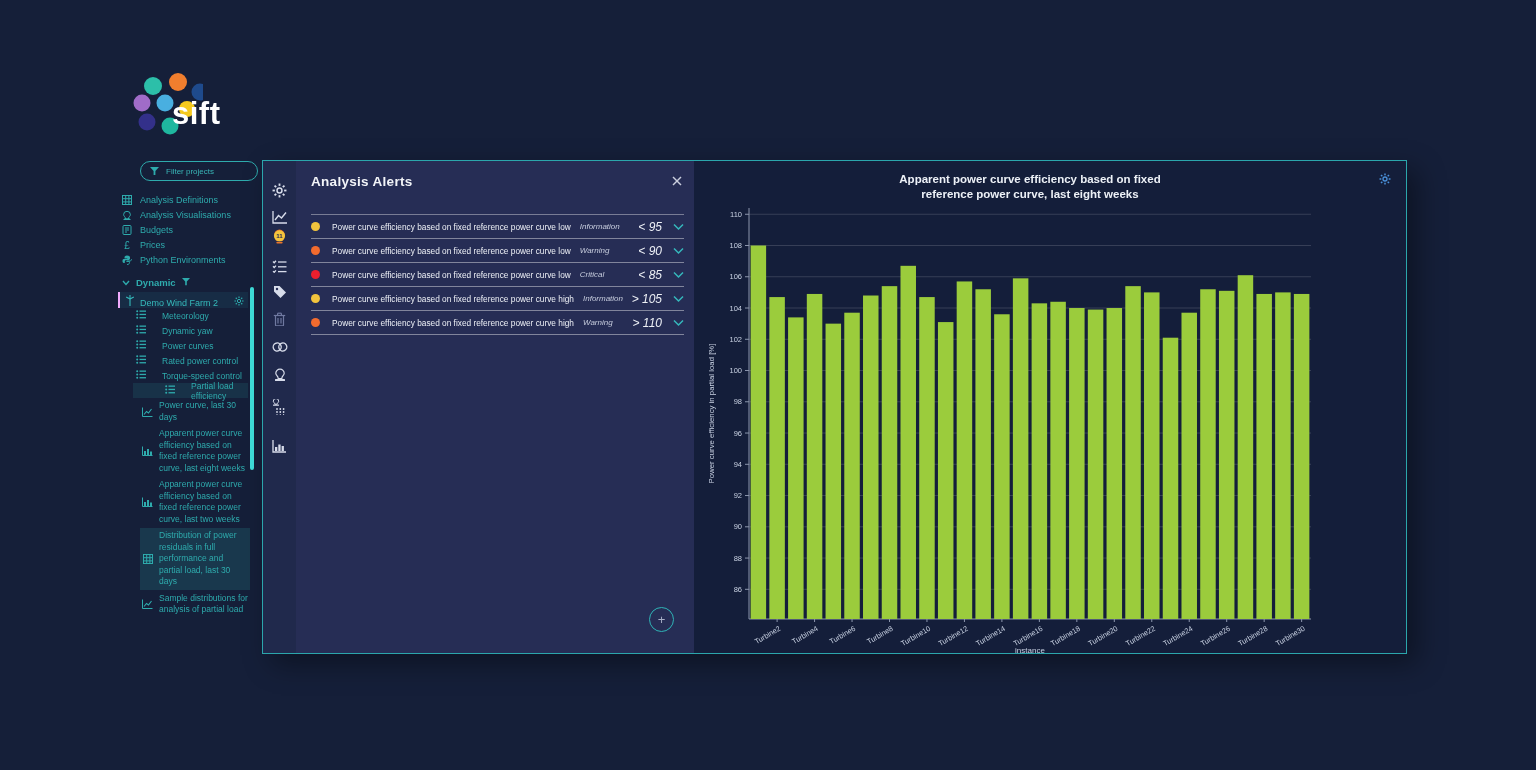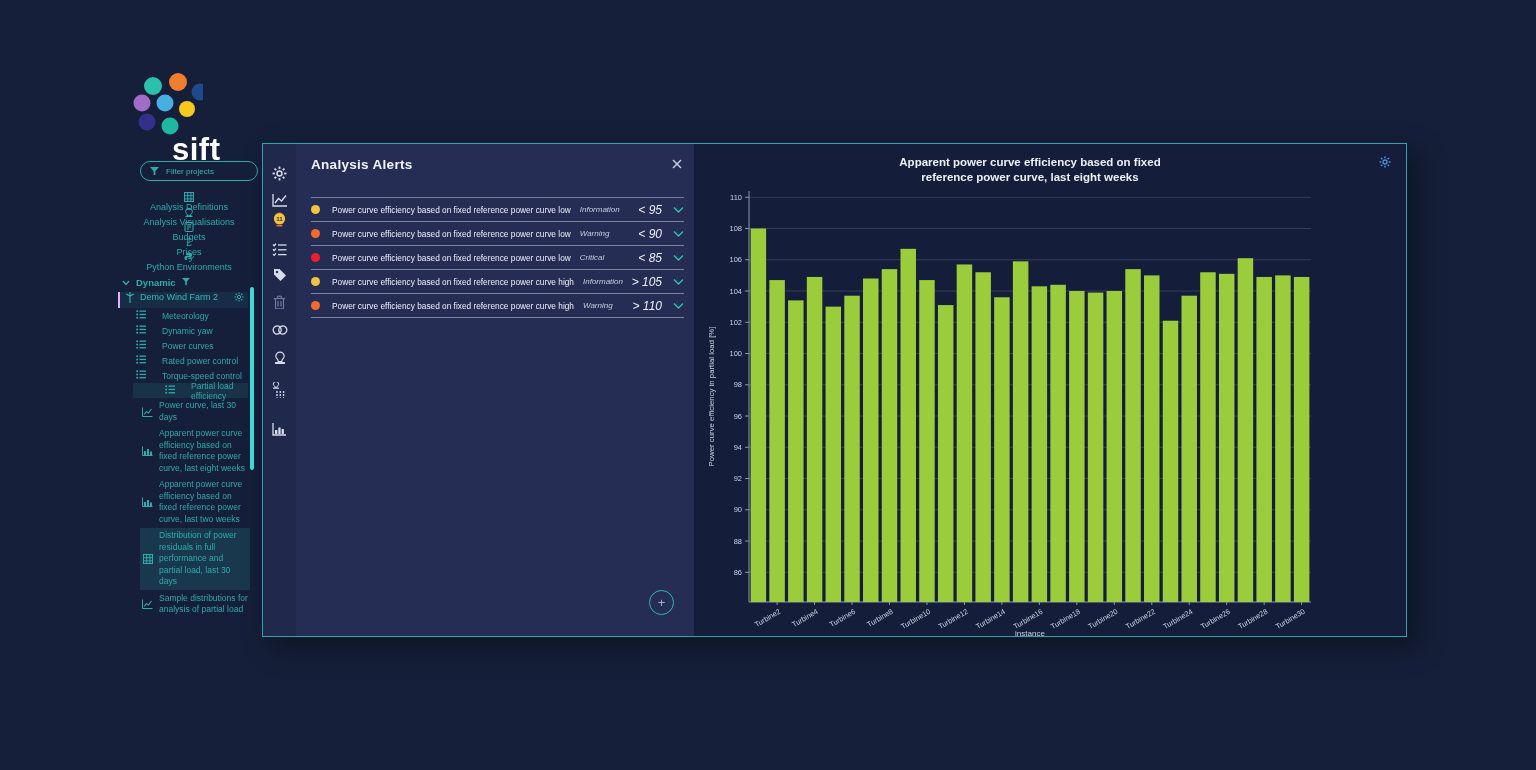--- a/index.html
+++ b/index.html
@@ -5,54 +5,54 @@
   html,body{margin:0;padding:0;}
   body{
     width:1536px;height:770px;position:relative;overflow:hidden;
     background:#151F39;
     font-family:"Liberation Sans", sans-serif;
     -webkit-font-smoothing:antialiased;
   }
   
   .logo{position:absolute;left:128px;top:64px;width:130px;height:80px;}
   .logo svg{position:absolute;left:0;top:0;}
-  .logo-text{position:absolute;left:44px;top:32px;font-size:31px;font-weight:700;color:#FFFFFF;letter-spacing:.5px;margin-top:36px;}
+  .logo-text{position:absolute;left:44px;top:32px;font-size:31px;font-weight:700;color:#FFFFFF;letter-spacing:.5px;}
   .filter-row{position:absolute;left:140px;top:161px;width:140px;height:22px;}
   .filter-input{
     width:118px;height:20px;border:1px solid #2EABAD;border-radius:11px;
     display:flex;align-items:center;gap:7px;padding:0 9px;box-sizing:border-box;
   }
   .filter-input .ph{font-size:8px;color:#39B5B7;}
   .info-badge{
     position:absolute;right:0;top:4px;width:11px;height:11px;border-radius:50%;
     background:#2EABAD;color:#13203B;font-size:8px;font-weight:700;
     display:flex;align-items:center;justify-content:center;font-style:italic;
   }
   .nav{position:absolute;left:122px;top:192px;width:134px;}
-  .nav-item{display:flex;align-items:center;height:15px;font-size:9px;color:#2EABAD;cursor:pointer;flex-direction:column;}
+  .nav-item{display:flex;align-items:center;gap:8px;height:15px;font-size:9px;color:#2EABAD;cursor:pointer;}
   .nav-item .ic{width:10px;height:10px;flex:none;display:flex;align-items:center;justify-content:center;}
   .projects-row{position:absolute;left:122px;top:277px;display:flex;align-items:center;gap:6px;font-size:9.5px;color:#2EABAD;font-weight:700;}
   .project-header{
     position:absolute;left:118px;top:292px;width:130px;height:16px;
     background:rgba(46,171,173,.10);border-left:2px solid #f0abfc;
-    display:flex;align-items:flex-start;gap:5px;padding-left:5px;box-sizing:border-box;
+    display:flex;align-items:flex-end;gap:5px;padding-left:5px;box-sizing:border-box;
     font-size:9px;color:#35B9BB;
   }
   .project-header .gear{margin-left:auto;margin-right:4px;}
   .analyses{position:absolute;left:133px;top:308px;width:115px;margin:0;padding:0;list-style:none;}
   .analyses li{display:flex;align-items:center;gap:16px;height:15px;font-size:8.5px;color:#2EABAD;padding-left:3px;cursor:pointer;}
   .analyses li.sel{background:rgba(46,171,173,.14);padding-left:32px;}
   .vis{position:absolute;left:140px;top:398px;width:110px;margin:0;padding:0;list-style:none;}
   .vis li{display:flex;align-items:center;gap:6px;font-size:8.5px;line-height:11.5px;color:#2EABAD;padding:2px 2px;margin-bottom:1px;cursor:pointer;}
   .vis li .ic{flex:none;width:11px;display:flex;justify-content:center;}
   .vis li.sel{background:rgba(46,171,173,.18);}
   .scroll-thumb{position:absolute;left:250px;top:287px;width:4px;height:183px;border-radius:2px;background:#3FDFDB;}
   
   .window{
-    position:absolute;left:262px;top:143px;width:1145px;height:494px;
+    position:absolute;left:262px;top:160px;width:1145px;height:494px;
     background:#141E3A;border:1px solid #2BA6AC;box-sizing:border-box;
     box-shadow:10px 10px 26px rgba(0,0,0,.38);
   }
   .alerts-panel{position:absolute;left:0;top:0;width:431px;height:100%;background:#262D55;}
   .rail{position:absolute;left:0;top:0;width:33px;height:100%;background:#20294C;}
   .rail-icon{position:absolute;left:8px;width:17px;height:18px;color:#D7DCEA;display:flex;align-items:center;justify-content:center;cursor:pointer;}
   .rail-icon.dim{color:#6F79A0;}
   .alerts-content{position:absolute;left:33px;top:0;right:0;bottom:0;}
   .alerts-header{position:absolute;left:15px;top:13px;right:12px;display:flex;align-items:center;justify-content:space-between;}
   .alerts-header h1{margin:0;font-size:13.5px;font-weight:700;color:#F2F4F8;letter-spacing:.3px;}

